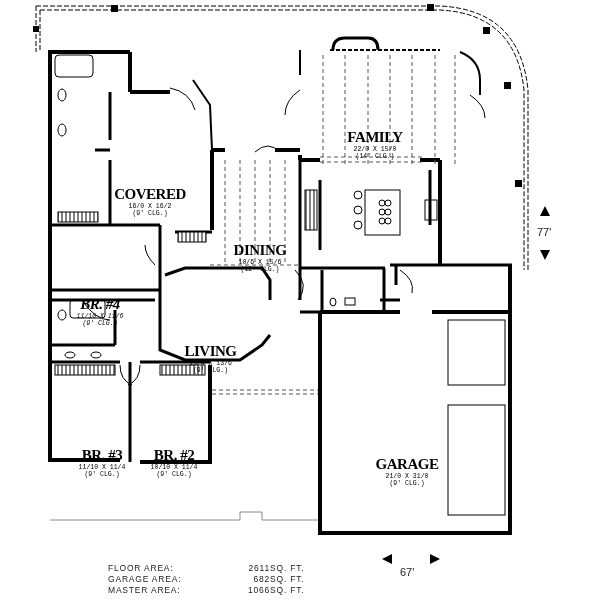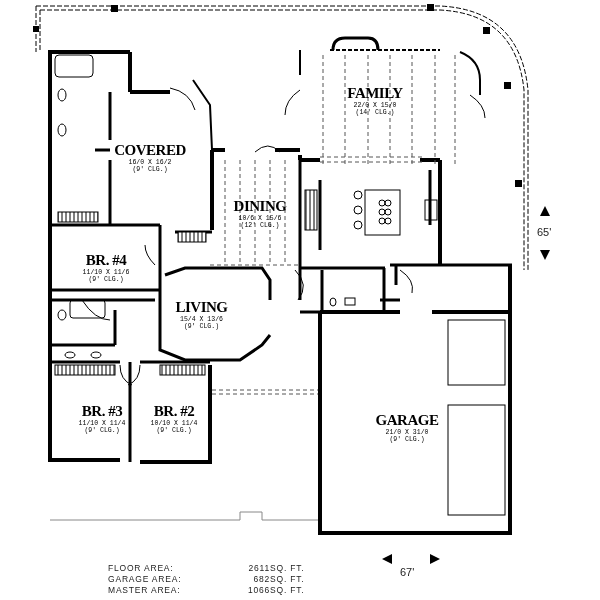--- a/index.html
+++ b/index.html
@@ -1,18 +1,18 @@
 <!DOCTYPE html>
 <html><head>
   <meta charset="utf-8">
   <style>
     html, body { margin:0; padding:0; background:#ffffff; }
     body { width:600px; height:600px; position:relative; overflow:hidden; font-family:"Liberation Sans", sans-serif; color:#000; }
     #plan { position:absolute; left:0; top:0; width:600px; height:600px; }
-    .room-label { position:absolute; text-align:center; line-height:1; }
+    .room-label { position:absolute; text-align:center; line-height:1;margin-top:44px; }
     .room-name { font-family:"Liberation Serif", serif; font-weight:bold; font-size:15px; letter-spacing:-0.5px; display:block; }
     .room-dims { font-family:"Liberation Mono", monospace; font-size:6.5px; display:block; margin-top:2px; }
     .room-ceil { font-family:"Liberation Mono", monospace; font-size:6.5px; display:block; }
     .areas { position:absolute; left:108px; top:562px; font-family:"Liberation Sans", sans-serif; font-size:8.5px; letter-spacing:0.8px; color:#222; }
     .areas .row { display:flex; height:11px; align-items:center; }
     .areas .lbl { width:128px; }
     .areas .val { width:34px; text-align:right; margin-right:0; }
     .dim { position:absolute; font-family:"Liberation Sans", sans-serif; font-size:11px; color:#222; }
   </style>
 </head>
@@ -192,47 +192,47 @@
 <div class="room-label" style="left:110px;top:143px;width:80px;">
   <span class="room-name">COVERED</span>
   <span class="room-dims">16/0 X 16/2</span>
   <span class="room-ceil">(9' CLG.)</span>
 </div>
 <div class="room-label" style="left:225px;top:199px;width:70px;">
   <span class="room-name">DINING</span>
   <span class="room-dims">10/6 X 15/6</span>
   <span class="room-ceil">(12' CLG.)</span>
 </div>
-<div class="room-label" style="left:76px;top:253px;width:60px;">
+<div class="room-label" style="left:70px;top:253px;width:60px;font-style:italic;">
   <span class="room-name">BR. #4</span>
   <span class="room-dims">11/10 X 11/6</span>
   <span class="room-ceil">(9' CLG.)</span>
 </div>
-<div class="room-label" style="left:169px;top:300px;width:65px;text-align:center;">
+<div class="room-label" style="left:178px;top:300px;width:65px;text-align:center;">
   <span class="room-name">LIVING</span>
   <span class="room-dims">15/4 X 13/6</span>
   <span class="room-ceil">(9' CLG.)</span>
 </div>
 <div class="room-label" style="left:72px;top:404px;width:60px;">
   <span class="room-name">BR. #3</span>
   <span class="room-dims">11/10 X 11/4</span>
   <span class="room-ceil">(9' CLG.)</span>
 </div>
 <div class="room-label" style="left:144px;top:404px;width:60px;">
   <span class="room-name">BR. #2</span>
   <span class="room-dims">10/10 X 11/4</span>
   <span class="room-ceil">(9' CLG.)</span>
 </div>
 <div class="room-label" style="left:367px;top:413px;width:80px;">
   <span class="room-name">GARAGE</span>
   <span class="room-dims">21/0 X 31/0</span>
   <span class="room-ceil">(9' CLG.)</span>
 </div>
 
-<div class="dim" style="left:537px;top:226px;">65'</div>
+<div class="dim" style="left:537px;top:226px;">77'</div>
 <div class="dim" style="left:400px;top:552px;margin-top:14px;">67'</div>
 
 <div class="areas">
   <div class="row">
     <span class="lbl">FLOOR AREA:</span>
     <span class="val">2611</span>
     <span>SQ. FT.</span>
   </div>
   <div class="row">
     <span class="lbl">GARAGE AREA:</span>

